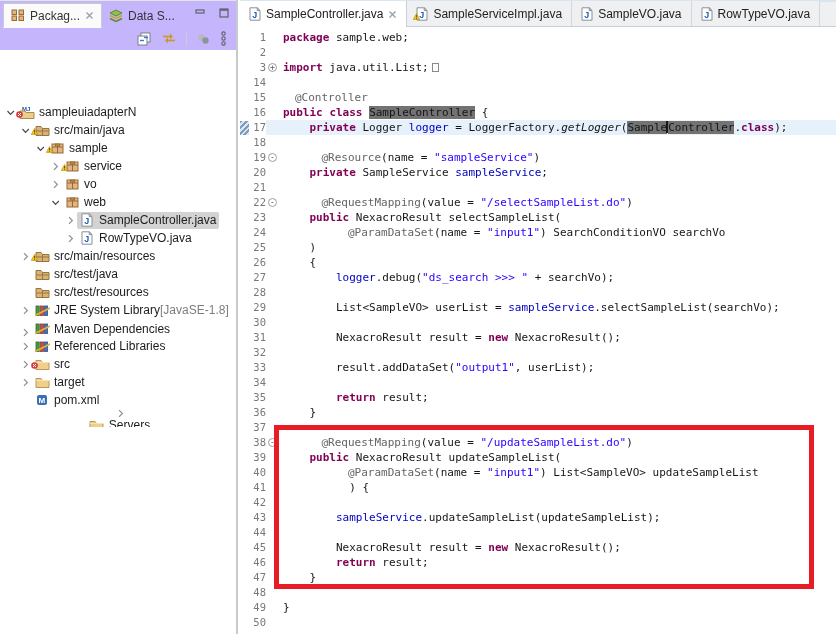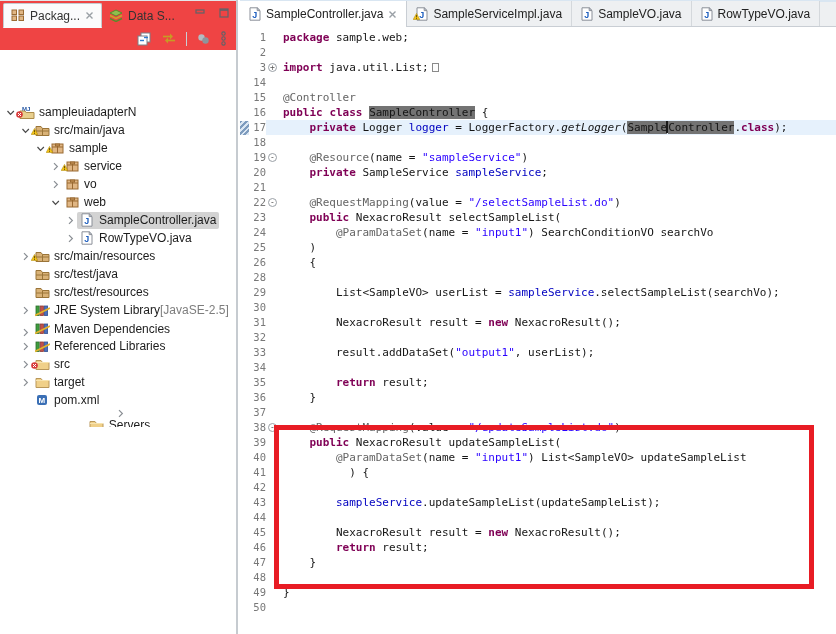--- a/index.html
+++ b/index.html
@@ -3,21 +3,21 @@
 <meta charset="utf-8">
 <style>
   html,body{margin:0;padding:0;}
   body{
     width:836px;height:634px;overflow:hidden;position:relative;
     background:#ffffff;font-family:"Liberation Sans",sans-serif;
     -webkit-font-smoothing:antialiased;
   }
   
   #left-panel{position:absolute;left:0;top:0;width:238px;height:634px;background:#ffffff;border-right:2px solid #c6cbd0;box-sizing:border-box;}
-  #left-header{background:#ef4444;border-top:1px solid #e3e6e9;}
+  #left-header{background:#c4b5fd;border-top:1px solid #e3e6e9;}
   #ptabs{height:26px;display:flex;align-items:flex-end;padding-left:3px;position:relative;}
   .vtab{height:23px;display:flex;align-items:center;gap:5px;padding:0 7px;font-size:12px;color:#333;white-space:nowrap;}
   .vtab.active{background:#fbfbfc;border:1px solid #c6cbd0;border-bottom:1px solid #fbfbfc;border-radius:2px 2px 0 0;margin-bottom:-1px;}
   .win-controls{position:absolute;right:5px;top:5px;display:flex;gap:10px;align-items:center;}
   .win-btn{width:14px;height:14px;display:flex;align-items:center;justify-content:center;cursor:default;}
   #ptoolbar{height:23px;display:flex;justify-content:flex-end;align-items:center;gap:9px;padding-right:9px;}
   .tbtn{display:flex;align-items:center;justify-content:center;height:18px;}
   .tsep{width:1px;height:14px;background:#c9ced3;}
   #tree{padding-top:5px;font-size:12px;color:#1c1c1c;margin-top:48px;}
   .trow{height:18px;display:flex;align-items:center;white-space:nowrap;overflow:hidden;}
@@ -43,21 +43,21 @@
   .lnum{width:17px;min-width:17px;text-align:right;color:#787878;font-size:10.5px;}
   .fold{width:13px;min-width:13px;display:flex;justify-content:center;align-items:center;}
   .fold-circle{width:9px;height:9px;box-sizing:border-box;border:1px solid #9aa0a6;border-radius:50%;background:#fff;
                display:flex;align-items:center;justify-content:center;font-size:8px;line-height:1;color:#555;}
   .ctext{flex:1;white-space:pre;padding-left:4px;}
   .crow.current .ctext,.crow.current .fold{background:#e6f1fc;}
   .sk{color:#7f0055;font-weight:bold;}
   .sd{color:#151515;}
   .ss{color:#2a00ff;}
   .sf{color:#0000c0;}
-  .sa{color:#646464;}
+  .sa{color:#646464;margin-left:12px;}
   .si{color:#151515;font-style:italic;}
   .so{background:#737373;color:#151515;}
   .caret{display:inline-block;width:0;border-left:2px solid #1a1a1a;height:12px;vertical-align:-2px;margin-left:-1px;}
   .foldbox{display:inline-block;width:7px;height:9px;box-sizing:border-box;border:1px solid #8a8a8a;background:#fdfdfd;margin-left:3px;vertical-align:-1px;}
   #red-annotation{position:absolute;left:34px;top:425px;width:540px;height:164px;box-sizing:border-box;border:5px solid #e81c24;z-index:50;pointer-events:none;}
 </style>
 </head>
 <body>
 
 <div id="left-panel">
@@ -418,21 +418,21 @@
             <span style="display: inline-flex;">
               <svg width="15" height="13" viewBox="0 0 15 13">
                 <rect x="1" y="2" width="3.2" height="9.5" fill="#3f9e3f" stroke="#2c6e2c" stroke-width="0.8"></rect>
                 <rect x="5.2" y="2" width="3.2" height="9.5" fill="#c2504a" stroke="#8c3a36" stroke-width="0.8"></rect>
                 <rect x="9.4" y="2" width="3.2" height="9.5" fill="#4a6fbf" stroke="#33508f" stroke-width="0.8"></rect>
                 <line x1="0" y1="11.5" x2="15" y2="4" stroke="#e3b32c" stroke-width="1.8"></line>
               </svg>
             </span>
           </span>
           <span class="tlabel">JRE System Library</span>
-          <span class="tdecor"> [JavaSE-2.5]</span>
+          <span class="tdecor"> [JavaSE-1.8]</span>
         </span>
       </div>
       <div class="trow" style="padding-left: 19px; align-items: flex-end;">
         <span class="arrow">
           <span style="display: inline-flex;">
             <svg width="9" height="9" viewBox="0 0 12 12">
               <polyline points="4,1.5 8.5,6 4,10.5" fill="none" stroke="#8a8f94" stroke-width="1.6"></polyline>
             </svg>
           </span>
         </span>
@@ -716,20 +716,26 @@
         <span class="ctext" style="padding-left: calc(4ch + 4px);"><span class="sd">)</span></span>
       </div>
       <div class="crow">
         <span class="ruler"></span>
         <span class="lnum">26</span>
         <span class="fold"></span>
         <span class="ctext" style="padding-left: calc(4ch + 4px);"><span class="sd">{</span></span>
       </div>
       <div class="crow">
         <span class="ruler"></span>
+        <span class="lnum">27</span>
+        <span class="fold"></span>
+        <span class="ctext" style="padding-left: calc(8ch + 4px);"><span class="sf">logger</span><span class="sd">.debug(</span><span class="ss">"ds_search &gt;&gt;&gt; "</span><span class="sd"> + searchVo);</span></span>
+      </div>
+      <div class="crow">
+        <span class="ruler"></span>
         <span class="lnum">28</span>
         <span class="fold"></span>
         <span class="ctext"></span>
       </div>
       <div class="crow">
         <span class="ruler"></span>
         <span class="lnum">29</span>
         <span class="fold"></span>
         <span class="ctext" style="padding-left: calc(8ch + 4px);"><span class="sd">List&lt;SampleVO&gt; userList = </span><span class="sf">sampleService</span><span class="sd">.selectSampleList(searchVo);</span></span>
       </div>

